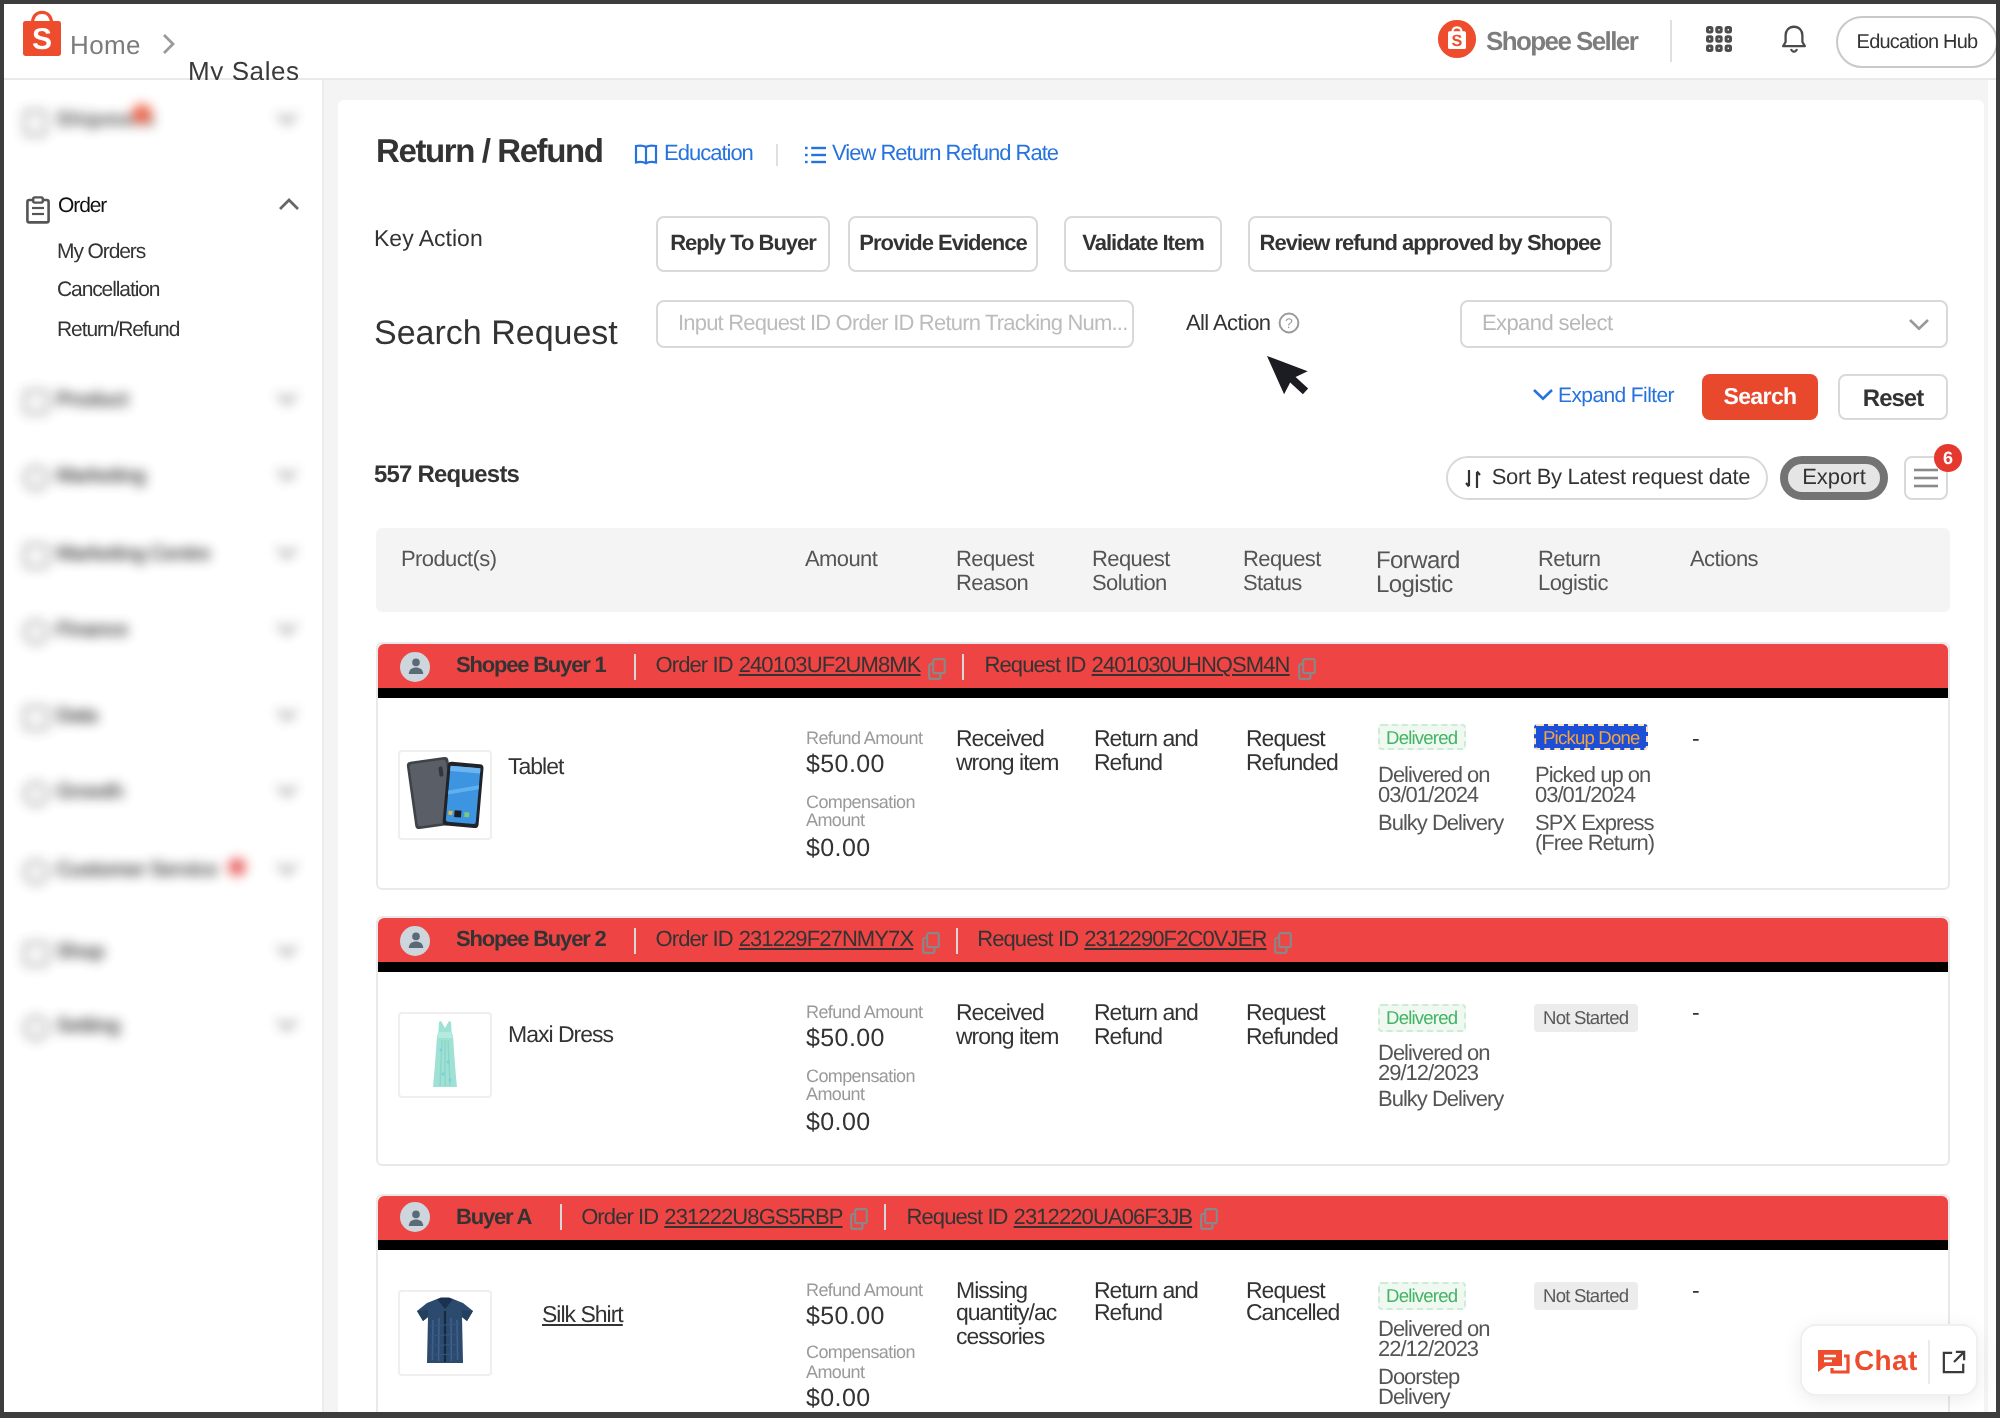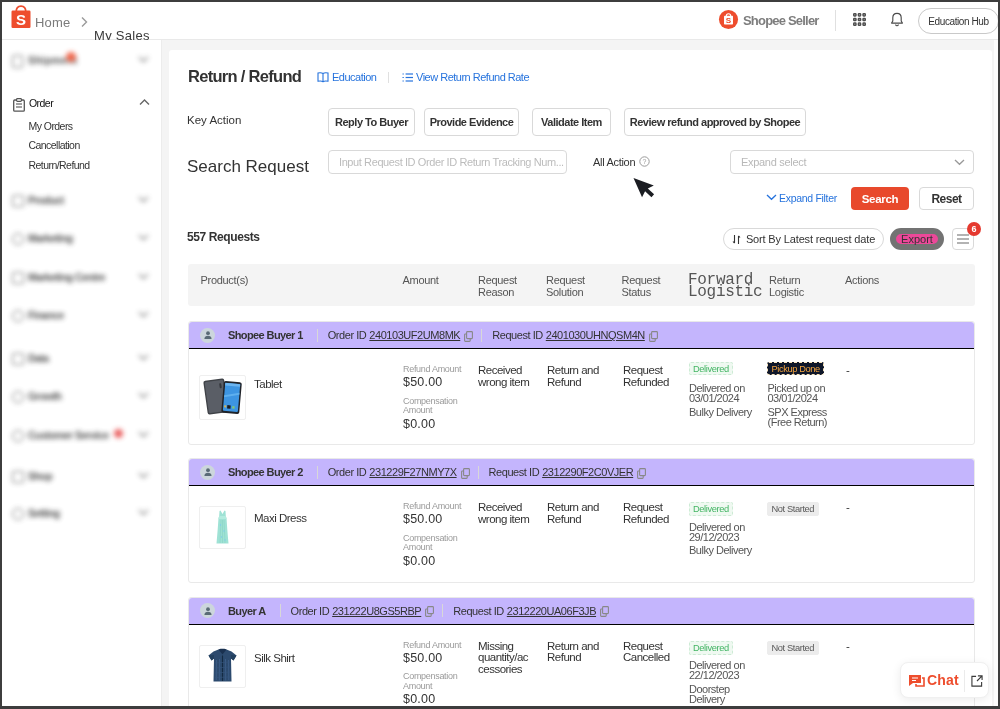--- a/index.html
+++ b/index.html
@@ -17,24 +17,24 @@
 #scrollstrip { position:absolute; left:994px; top:40px; width:4px; bottom:3px; background:#fdfdfd; }
 
 #panel { position:absolute; left:169px; top:50px; width:823px; height:659px; background:#fff; border-radius:3px; }
 .blue { color:#2673dd; }
 .gray-line { background:#e0e0e0; }
 .sideitem { position:absolute; left:0; width:160px; height:14px; font-size:10.5px; letter-spacing:-0.55px; line-height:13px; color:#333; }
 .blurred { filter:blur(2.8px); opacity:.85; }
 .btn { position:absolute; background:#fff; border:1px solid #d9d9d9; border-radius:4px; font-weight:bold; font-size:11px; letter-spacing:-0.5px; color:#333; display:flex; align-items:center; justify-content:center; white-space:nowrap; }
 .badge { display:inline-block; vertical-align:top; font-size:9.3px; letter-spacing:-0.4px; line-height:13.5px; height:13.5px; padding:0 3.5px; border-radius:2px; white-space:nowrap; }
 .badge.green { color:#42b463; background:#eff9f1; border:1px dashed #cdebd5; }
-.badge.orange { color:#f2a440; background:#0f172a; border:1px dashed #f6e2bb; }
+.badge.orange { color:#f2a440; background:#1d4ed8; border:1px dashed #f6e2bb; }
 .badge.gray { color:#595959; background:#ececec; border:1px solid #ececec; }
 .card { position:absolute; left:19px; width:787px; height:124px; background:#fff; border:1px solid #e9e9e9; border-radius:3px; }
-.card-h { position:absolute; left:0; top:0; right:0; height:27px; background:#c4b5fd; border-bottom:1px solid #000000; border-radius:3px 3px 0 0; display:flex; align-items:center; padding-left:11px; font-size:11px; letter-spacing:-0.45px; color:#333; }
+.card-h { position:absolute; left:0; top:0; right:0; height:27px; background:#ef4444; border-bottom:5px solid #000000; border-radius:3px 3px 0 0; display:flex; align-items:center; padding-left:11px; font-size:11px; letter-spacing:-0.45px; color:#333; }
 .avatar { width:15px; height:15px; border-radius:50%; background:#ccd6dc; display:inline-block; position:relative; flex:0 0 15px; }
 .avatar svg { position:absolute; left:2.5px; top:2.5px; }
 .buyer { font-weight:bold; font-size:11px; margin-left:13px; letter-spacing:-0.6px; }
 .hsep { width:1px; height:13px; background:#d8d8d8; margin:0 10px 0 8px; flex:0 0 1px; }
 .idlbl { color:#333; }
 .idval { color:#333; text-decoration:underline; margin-left:3px; }
 .copy { display:inline-block; width:9px; height:11px; margin-left:4px; position:relative; top:1px; }
 .col { position:absolute; font-size:11.5px; line-height:11.7px; color:#333; letter-spacing:-0.5px; }
 .amt-lbl { font-size:9px; line-height:9.8px; color:#9a9a9a; letter-spacing:-0.3px; }
 .amt-val { font-size:12.5px; letter-spacing:0.2px; line-height:13px; color:#333; }
@@ -220,39 +220,39 @@
   <div class="abs" style="left:682px;top:137px;width:58px;height:23px;background:#e8492c;border-radius:4px;display:flex;align-items:center;justify-content:center;font-size:11.5px;letter-spacing:-0.3px;font-weight:bold;color:#fff;">Search</div>
   <div class="btn" style="left:750px;top:137px;width:55px;height:23px;font-size:12px;">Reset</div>
 
   <span class="abs" style="left:18px;top:180px;font-size:12px;letter-spacing:-0.4px;font-weight:bold;color:#333;">557 Requests</span>
   <div class="abs" style="left:554px;top:178px;width:161px;height:22px;border:1px solid #d9d9d9;border-radius:11px;display:flex;align-items:center;justify-content:center;font-size:11px;letter-spacing:-0.15px;color:#333;background:#fff;">
     <svg width="9" height="11" viewBox="0 0 9 11" style="margin-right:5px;">
         <path d="M2.5 1 L2.5 9 M1 7.5 L2.5 9.2 M6.5 10 L6.5 2 M8 3.5 L6.5 1.8" stroke="#333" stroke-width="1.1" fill="none"></path>
       </svg>
     Sort By Latest request date
   </div>
-  <div class="abs" style="left:721px;top:178px;width:54px;height:22px;border:6px solid #737373;border-radius:11px;display:flex;align-items:center;justify-content:center;font-size:11px;color:#333;background:#ec4899;">Export</div>
+  <div class="abs" style="left:721px;top:178px;width:54px;height:22px;border:4px solid #737373;border-radius:11px;display:flex;align-items:center;justify-content:center;font-size:11px;color:#333;background:#e5e5e5;">Export</div>
   <div class="abs" style="left:783px;top:178px;width:22px;height:22px;border:1px solid #d9d9d9;border-radius:4px;background:#fff;">
     <svg width="12" height="10" viewBox="0 0 12 10" style="position:absolute;left:4px;top:5px;">
         <g stroke="#8a8a8a" stroke-width="1.3">
           <line x1="0" y1="1" x2="12" y2="1"></line>
           <line x1="0" y1="5" x2="12" y2="5"></line>
           <line x1="0" y1="9" x2="12" y2="9"></line>
         </g>
       </svg>
   </div>
   <div class="abs" style="left:798px;top:172px;width:14px;height:14px;background:#e5392f;border-radius:50%;display:flex;align-items:center;justify-content:center;font-size:9px;font-weight:bold;color:#fff;">6</div>
 
   <div class="abs" style="left:19px;top:214px;width:787px;height:42px;background:#f4f4f4;border-radius:3px;"></div>
   <div class="abs" style="left:31.5px;top:223.5px;font-size:11px;letter-spacing:-0.3px;color:#555;">Product(s)</div>
   <div class="abs" style="left:233.5px;top:223.5px;font-size:11px;letter-spacing:-0.3px;color:#555;text-align:center;">Amount</div>
   <div class="abs" style="left:309px;top:223.5px;font-size:11px;letter-spacing:-0.3px;color:#555;line-height:12px;">Request<br>Reason</div>
   <div class="abs" style="left:377px;top:223.5px;font-size:11px;letter-spacing:-0.3px;color:#555;line-height:12px;">Request<br>Solution</div>
   <div class="abs" style="left:452.5px;top:223.5px;font-size:11px;letter-spacing:-0.3px;color:#555;line-height:12px;">Request<br>Status</div>
-  <div class="abs" style="left:519px;top:223.5px;font-size:16px;letter-spacing:-0.3px;color:#555;line-height:12px;font-family:Liberation Mono, monospace;">Forward<br>Logistic</div>
+  <div class="abs" style="left:519px;top:223.5px;font-size:12px;letter-spacing:-0.3px;color:#555;line-height:12px;">Forward<br>Logistic</div>
   <div class="abs" style="left:600px;top:223.5px;font-size:11px;letter-spacing:-0.3px;color:#555;line-height:12px;">Return<br>Logistic</div>
   <div class="abs" style="left:676px;top:223.5px;font-size:11px;letter-spacing:-0.3px;color:#555;">Actions</div>
 
   <div class="card" style="top:271px;">
     <div class="card-h">
       <span class="avatar">
           <svg width="10" height="10" viewBox="0 0 10 10">
             <circle cx="5" cy="3.2" r="1.9" fill="#5a6b76"></circle>
             <path d="M1.4 9 C1.4 6.7 3 5.7 5 5.7 C7 5.7 8.6 6.7 8.6 9 Z" fill="#5a6b76"></path>
           </svg>
@@ -385,21 +385,21 @@
     <div class="pimg" style="top:47px;height:43px;">
       <svg width="45" height="41" viewBox="0 0 45 41">
         <path d="M13.5 5.5 L18.5 3.5 L26.5 3.5 L31.5 5.5 L36.5 9.5 L33.5 14.5 L31 12.5 L31.5 35.5 L13.5 35.5 L14 12.5 L11.5 14.5 L8.5 9.5 Z" fill="#2c4a6e"></path>
         <path d="M18.5 3.5 L22.5 8.5 L26.5 3.5 L24.5 2.8 L20.5 2.8 Z" fill="#1a3150"></path>
         <path d="M8.5 9.5 L11.5 14.5 L14 12.5 L14 9 Z M36.5 9.5 L33.5 14.5 L31 12.5 L31 9 Z" fill="#23405f"></path>
         <path d="M16.5 14 L16.2 34 M19.5 13 L19.3 34.5 M25.5 13 L25.7 34.5 M28.5 14 L28.8 34" stroke="#3d608c" stroke-width="0.8"></path>
         <path d="M22.5 9.5 L22.5 35" stroke="#142a42" stroke-width="1.1"></path>
         <path d="M15 17 L30 16 M15 22 L30 21 M15 27 L30 26 M15 31.5 L30 31" stroke="#35567e" stroke-width="0.6"></path>
       </svg>
     </div>
-    <div class="col" style="left:65px;top:55px;">Silk Shirt</div>
+    <div class="col" style="left:82px;top:55px;text-decoration:underline;">Silk Shirt</div>
     <div class="amt-lbl abs" style="left:214px;top:43px;">Refund Amount</div>
     <div class="amt-val abs" style="left:214px;top:54px;">$50.00</div>
     <div class="amt-lbl abs" style="left:214px;top:74.5px;width:64px;">Compensation Amount</div>
     <div class="amt-val abs" style="left:214px;top:95.5px;">$0.00</div>
     <div class="col" style="left:289px;top:43px;width:70px;">Missing<br>quantity/ac<br>cessories</div>
     <div class="col" style="left:358px;top:43px;width:70px;">Return and Refund</div>
     <div class="col" style="left:434px;top:43px;width:70px;">Request Cancelled</div>
     <div class="abs" style="left:499.5px;top:43.5px;line-height:0;"><span class="badge green">Delivered</span></div>
     <div class="logi abs" style="left:500px;top:62.5px;">Delivered on<br>22/12/2023</div>
     <div class="logi abs" style="left:500px;top:86.5px;">Doorstep<br>Delivery</div>

